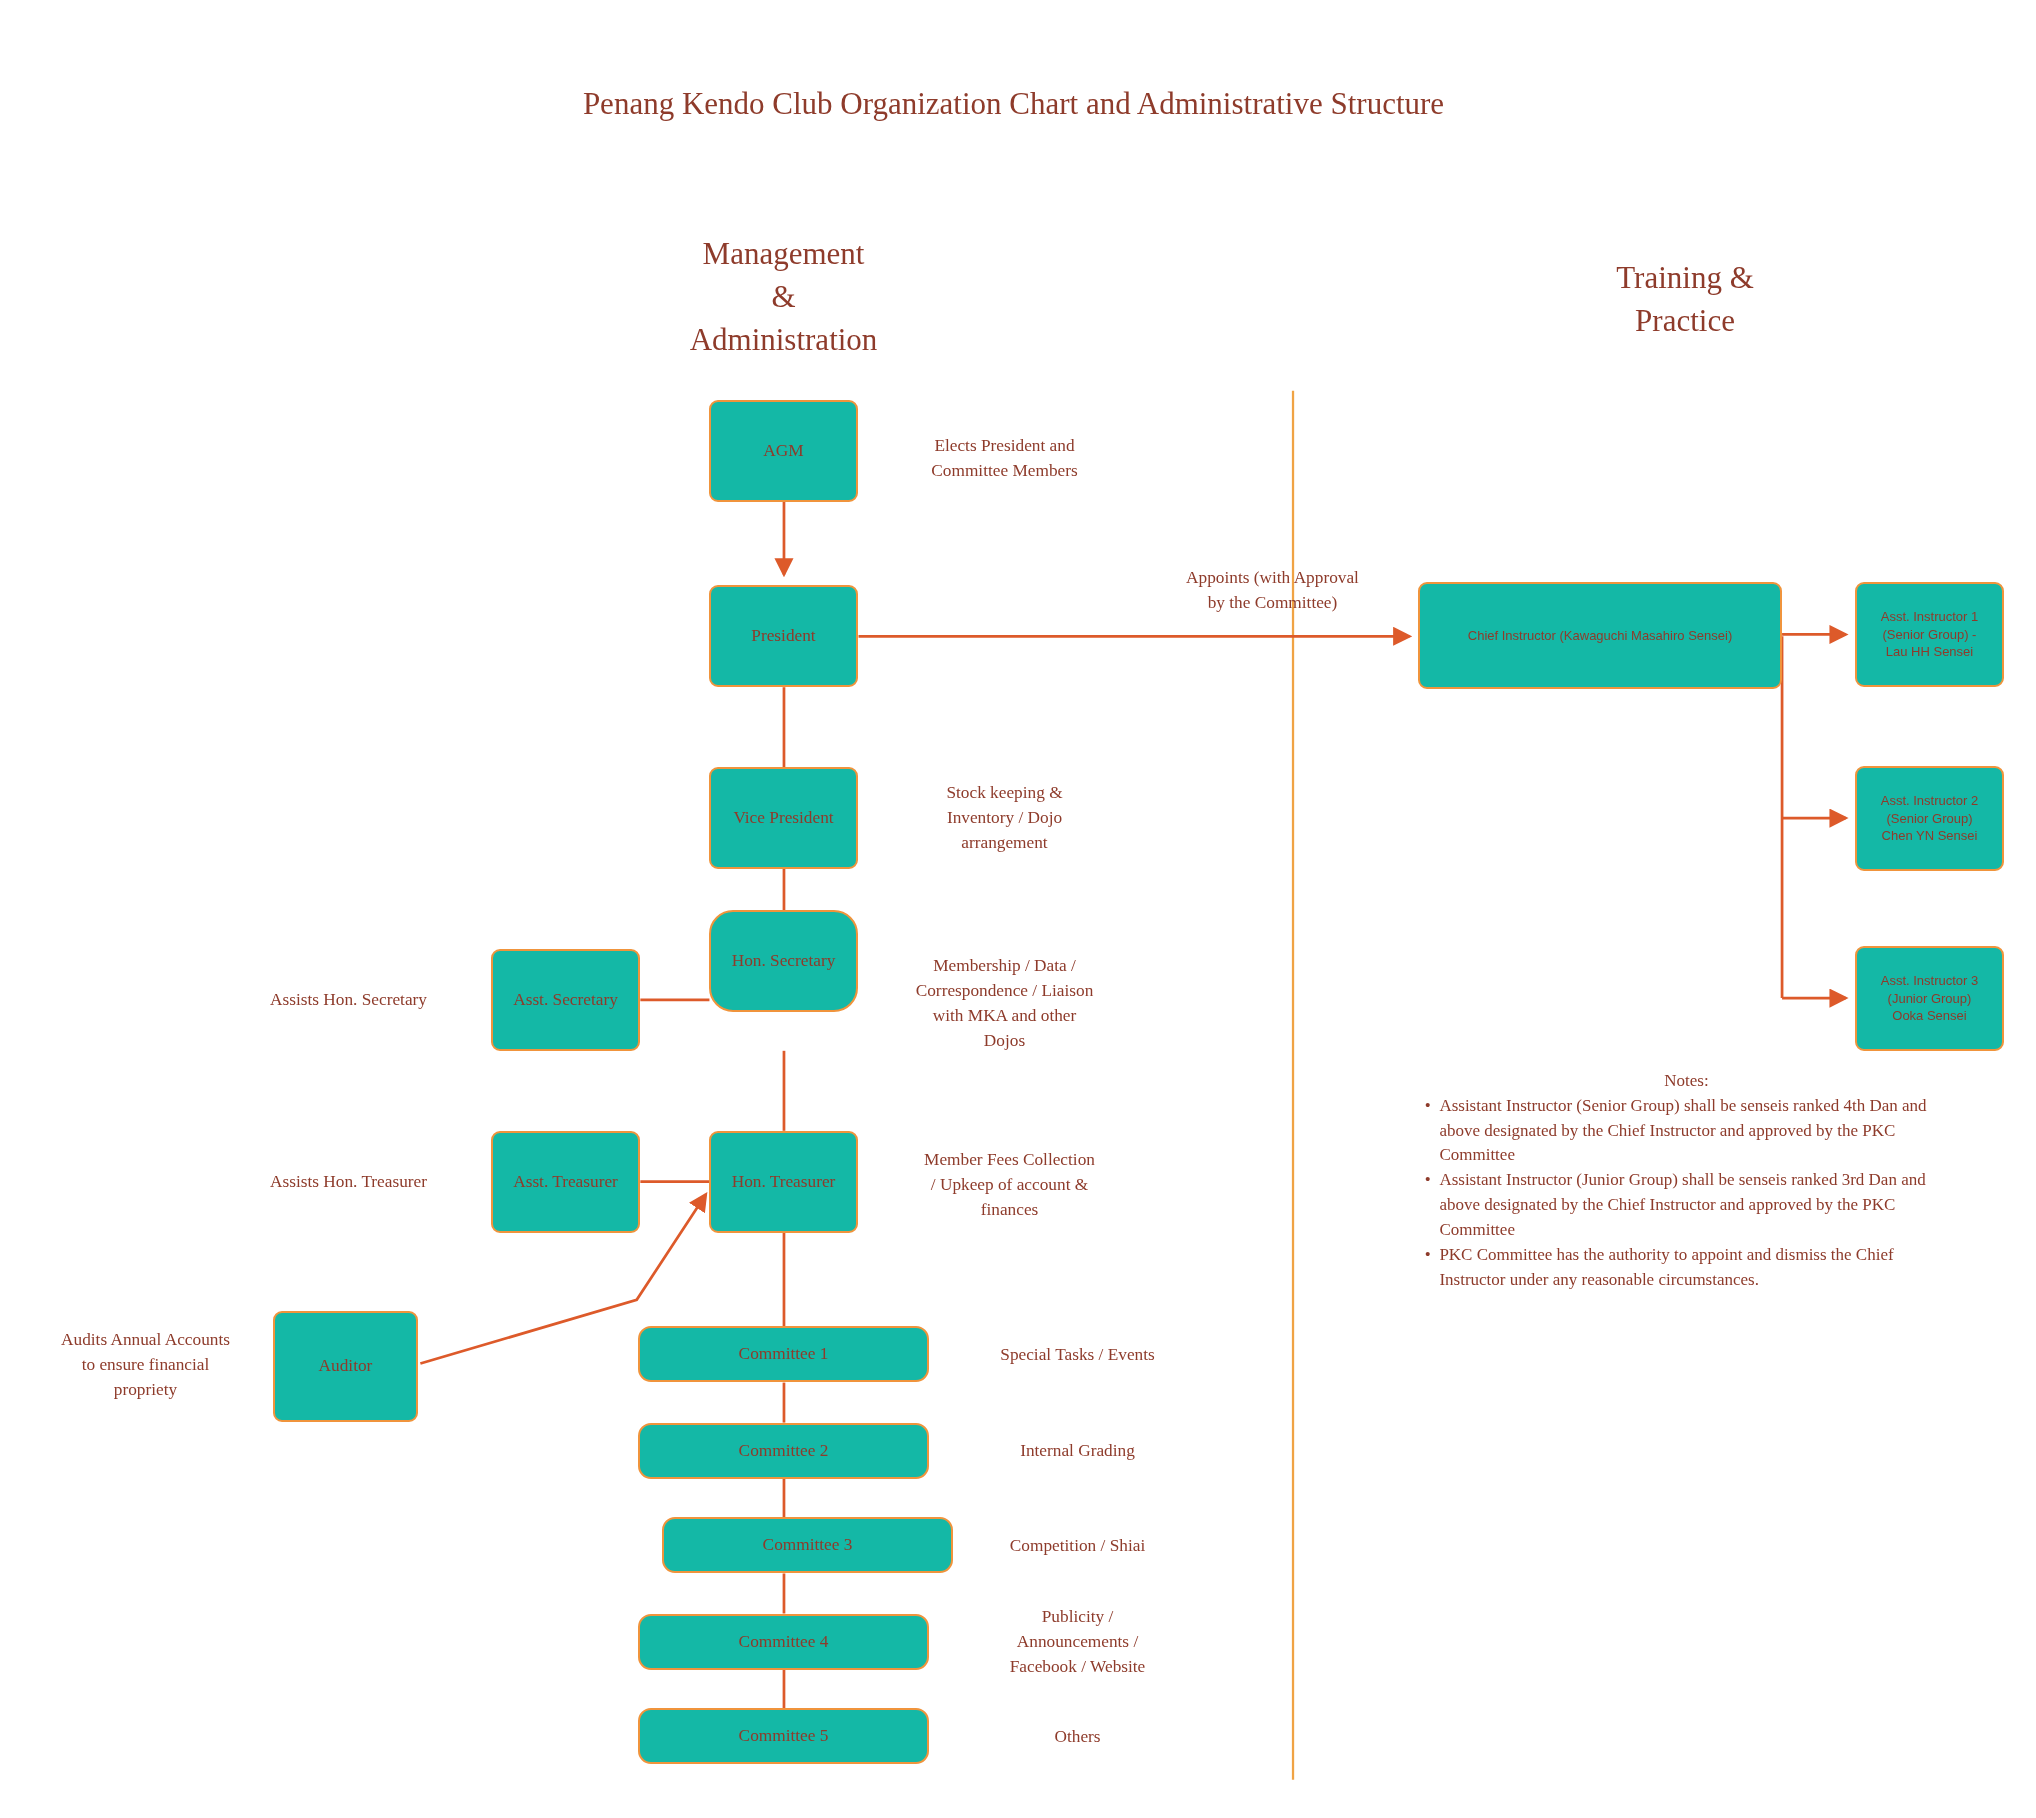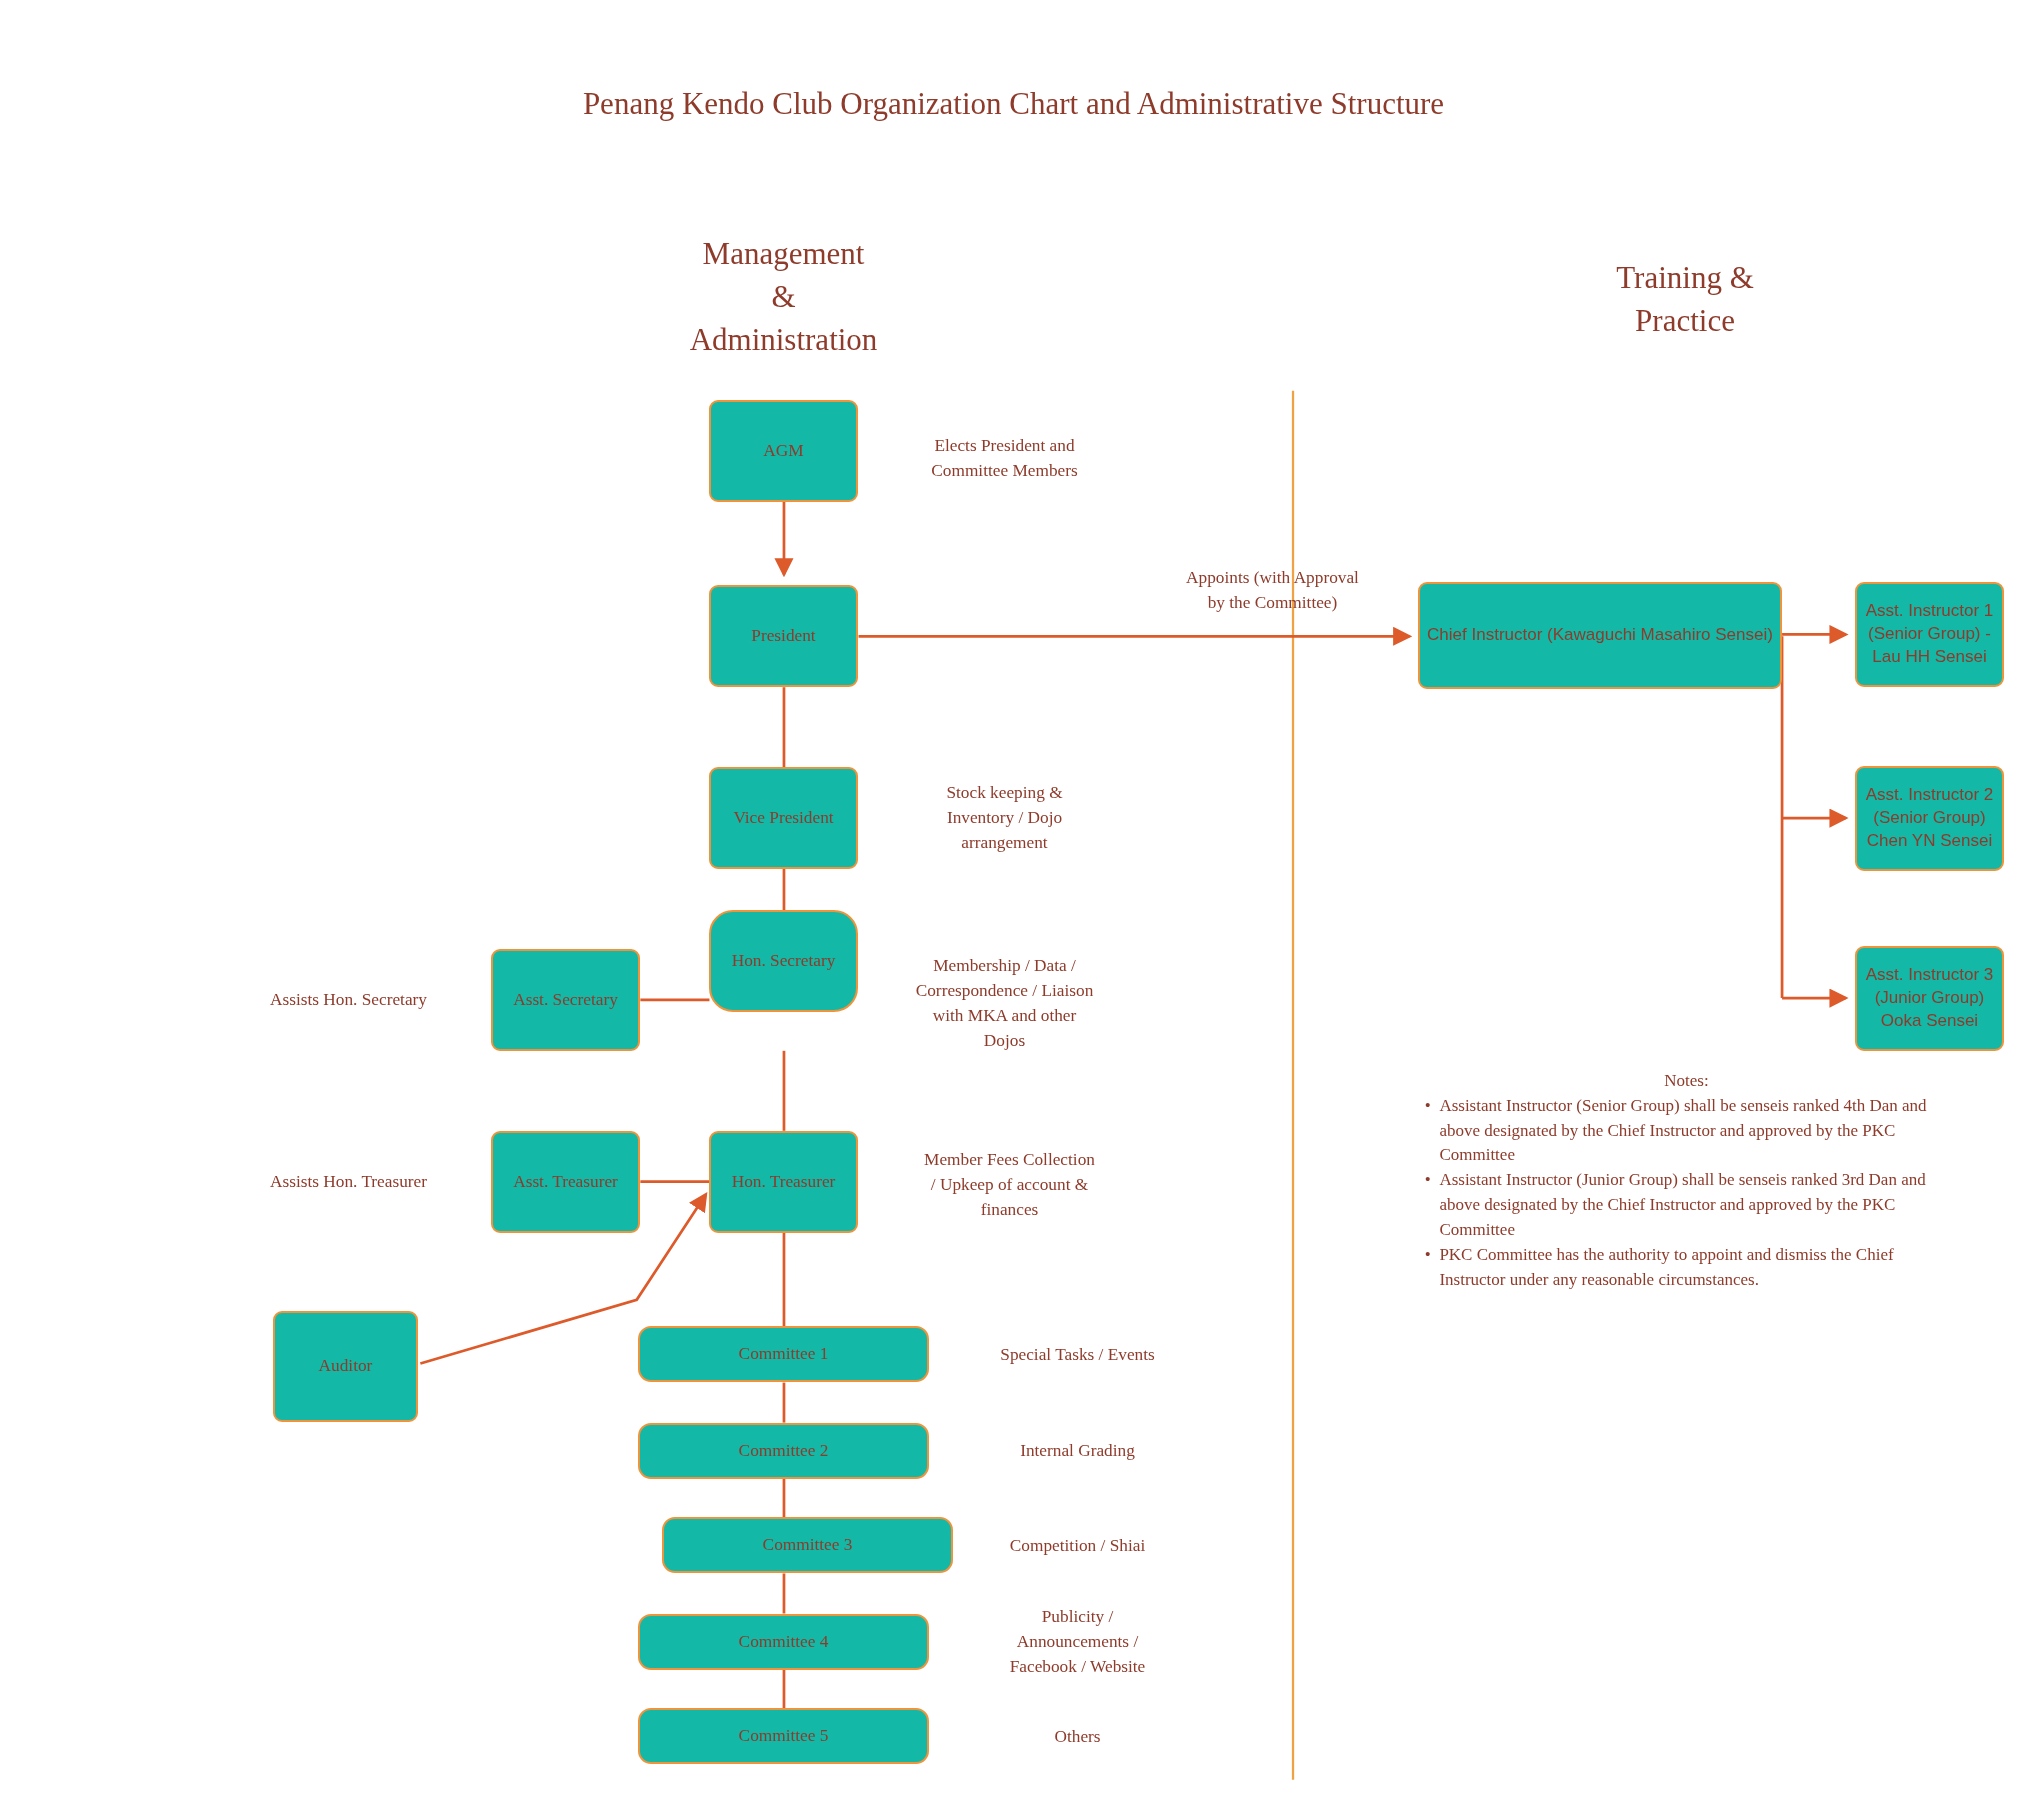--- a/index.html
+++ b/index.html
@@ -4,21 +4,21 @@
 <style>
   html,body{margin:0;padding:0;background:#ffffff;}
   body{width:2037px;height:1818px;position:relative;overflow:hidden;
        font-family:"Liberation Serif", serif;color:#8E3B2B;}
   .canvas{position:absolute;inset:0;width:2037px;height:1818px;padding-left:24px;}
   svg.wires{position:absolute;left:0;top:0;z-index:1;}
   .box{position:absolute;z-index:2;box-sizing:border-box;
        background:#14b8a6;border:2.7px solid #F0943C;border-radius:9px;
        display:flex;align-items:center;justify-content:center;text-align:center;
        font-size:17.3px;line-height:1.3;white-space:pre-line;}
-  .box.sans{font-family:"Liberation Sans", sans-serif;font-size:17px;line-height:1.35;}
+  .box.sans{font-family:"Liberation Sans", sans-serif;font-size:13px;line-height:1.35;}
   .box.slim{border-radius:13px;}
   .ann{position:absolute;z-index:2;text-align:center;font-size:17.3px;line-height:1.45;
        white-space:pre-line;}
   .title{position:absolute;z-index:2;text-align:center;font-size:31px;}
   .heading{position:absolute;z-index:2;text-align:center;font-size:31px;line-height:1.38;
        white-space:pre-line;}
   .notes{position:absolute;z-index:2;left:1423px;top:1069px;width:527px;
        font-size:17px;line-height:1.46;}
   .notes .notes-heading{text-align:center;}
   .notes ul{margin:0;padding:0;list-style:none;}
@@ -139,20 +139,23 @@
 arrangement</div>
   <div class="ann" id="ann-membership">Membership / Data /
 Correspondence / Liaison
 with MKA and other
 Dojos</div>
   <div class="ann" id="ann-fees">Member Fees Collection
 / Upkeep of account &amp;
 finances</div>
   <div class="ann" id="ann-assists-sec">Assists Hon. Secretary</div>
   <div class="ann" id="ann-assists-treas">Assists Hon. Treasurer</div>
+  <div class="ann" id="ann-audits">Audits Annual Accounts
+to ensure financial
+propriety</div>
   <div class="ann" id="ann-c1">Special Tasks / Events</div>
   <div class="ann" id="ann-c2">Internal Grading</div>
   <div class="ann" id="ann-c3">Competition / Shiai</div>
   <div class="ann" id="ann-c4">Publicity /
 Announcements /
 Facebook / Website</div>
   <div class="ann" id="ann-c5">Others</div>
 
   <div class="notes">
     <div class="notes-heading">Notes:</div>

